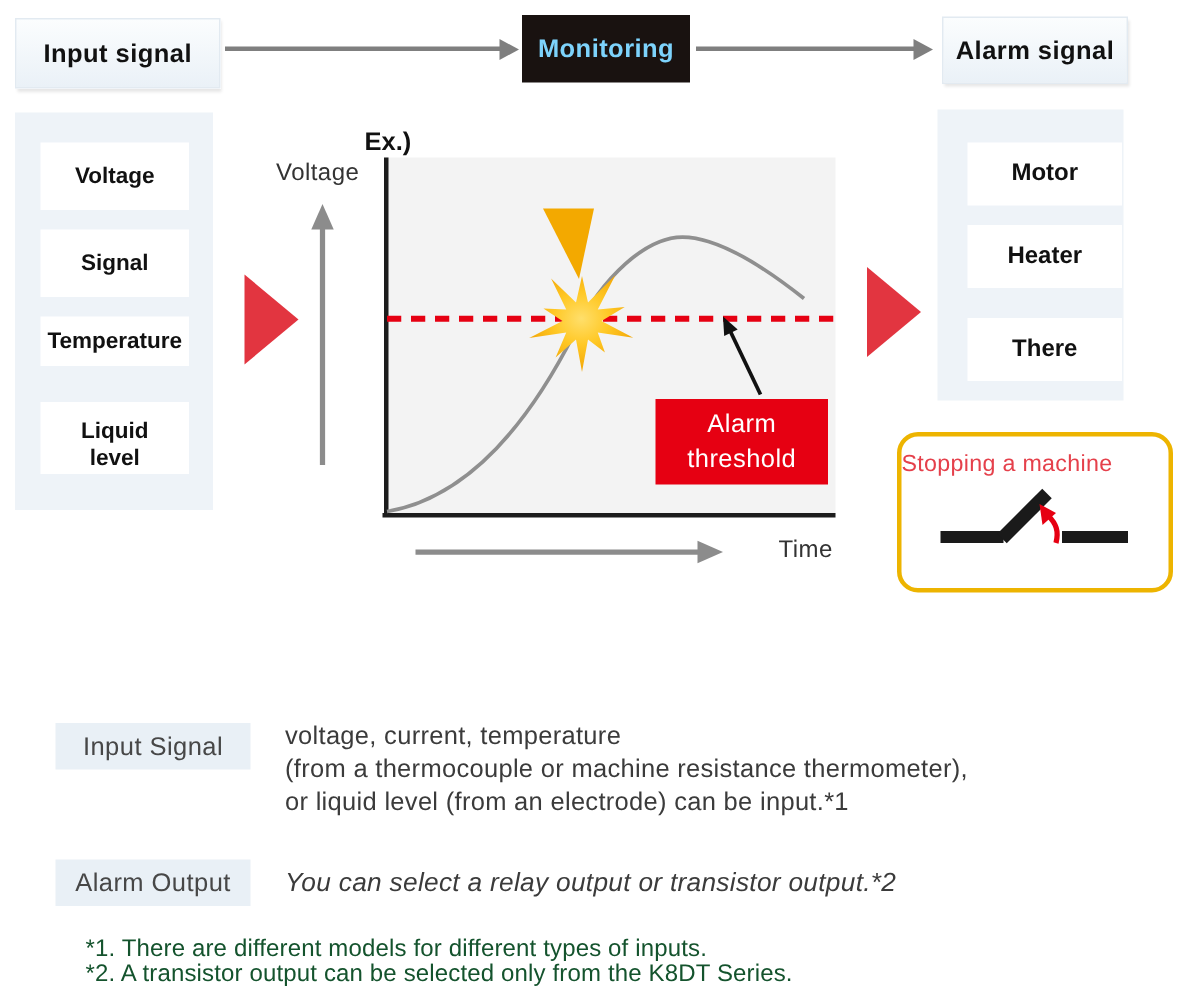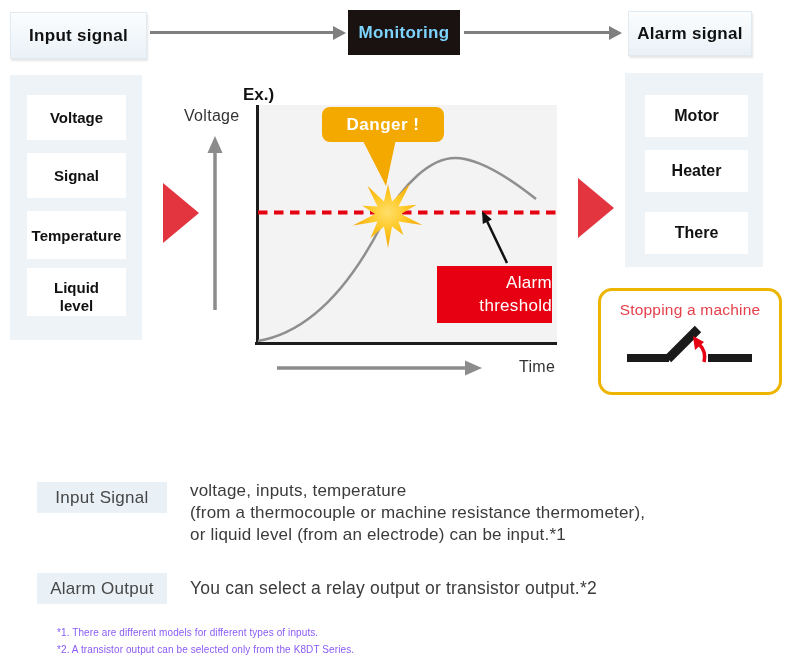--- a/index.html
+++ b/index.html
@@ -43,37 +43,37 @@
   .ex-label{position:absolute;font-weight:bold;font-size:17px;color:#111;}
   .axis-label{position:absolute;font-size:16px;color:#333;letter-spacing:0.3px;}
   .danger-bubble{
     position:absolute;left:322px;top:107px;width:122px;height:35px;border-radius:8px;
     background:#f3a900;color:#fff;font-weight:bold;font-size:17px;letter-spacing:0.5px;
     display:flex;align-items:center;justify-content:center;
   }
   .alarm-threshold{
     position:absolute;left:437px;top:266px;width:115px;height:57px;background:#e60012;
     color:#fff;font-size:17px;line-height:1.35;letter-spacing:0.3px;
-    display:flex;flex-direction:column;align-items:flex-end;justify-content:center;text-align:center;
+    display:flex;flex-direction:column;align-items:center;justify-content:center;text-align:center;
   }
   
   .stop-note{
     position:absolute;left:598px;top:288px;width:184px;height:107px;box-sizing:border-box;
-    background:#fff;border:3px solid #edb400;border-radius:14px;text-align:center;
+    background:#fff;border:3px solid #edb400;border-radius:14px;
   }
   .stop-note .line{color:#e5404b;font-size:15.5px;line-height:20px;letter-spacing:0.2px;}
   .stop-note .lines{padding-top:9px;}
   .stop-note svg{display:block;margin:1px auto 0 auto;}
   
   .detail-label{
     position:absolute;width:130px;height:31px;background:#e9f0f6;color:#474747;
     font-size:17px;letter-spacing:0.3px;display:flex;align-items:center;justify-content:center;
   }
   .detail-text{position:absolute;color:#3b3b3b;font-size:17px;line-height:22px;letter-spacing:0.2px;}
-  .footnotes{position:absolute;left:57px;top:625px;color:#8b5cf6;font-size:10px;line-height:16.5px;letter-spacing:0.1px;}
+  .footnotes{position:absolute;left:57px;top:625px;color:#14532d;font-size:16px;line-height:16.5px;letter-spacing:0.1px;}
 </style>
 </head>
 <body>
 
 <div class="page">
 
   <div class="flow-box light" style="left:10px;top:12px;width:135px;height:45px;">
     <span>Input signal</span>
   </div>
   <div class="arrow-line" style="left:150px;top:31px;width:186px;"></div>
@@ -87,29 +87,29 @@
     <span>Alarm signal</span>
   </div>
 
   <div class="panel" style="left:10px;top:75px;width:132px;height:265px;">
     <div class="panel-item small" style="left:17px;top:20px;width:99px;height:45px;">
       <span>Voltage</span>
     </div>
     <div class="panel-item small" style="left:17px;top:78px;width:99px;height:45px;">
       <span>Signal</span>
     </div>
-    <div class="panel-item small" style="left:17px;top:136px;width:99px;height:48px;justify-content:center;">
+    <div class="panel-item small" style="left:17px;top:136px;width:99px;height:33px;justify-content:center;">
       <span>Temperature</span>
     </div>
     <div class="panel-item small" style="left:17px;top:193px;width:99px;height:48px;align-items:flex-end;">
       <span class="wrap-narrow">Liquid level</span>
     </div>
   </div>
 
-  <div class="panel" style="left:625px;top:73px;width:138px;height:194px;">
+  <div class="panel" style="left:625px;top:73px;width:124px;height:194px;">
     <div class="panel-item big" style="left:20px;top:22px;width:103px;height:42px;">
       <span>Motor</span>
     </div>
     <div class="panel-item big" style="left:20px;top:77px;width:103px;height:42px;text-align:center;">
       <span>Heater</span>
     </div>
     <div class="panel-item big" style="left:20px;top:139px;width:103px;height:42px;">
       <span>There</span>
     </div>
   </div>
@@ -145,23 +145,20 @@
     <line x1="507" y1="263" x2="486" y2="219" stroke="#111" stroke-width="2.5"></line>
     <polygon points="482,211 491.8,219.6 482.8,224" fill="#111"></polygon>
 
     <line x1="277" y1="368" x2="468" y2="368" stroke="#8c8c8c" stroke-width="3.5"></line>
     <polygon points="482,368 465,360.5 465,375.5" fill="#8c8c8c"></polygon>
   </svg>
 
   <div class="ex-label" style="left:199px;top:85px;margin-left:44px;">Ex.)</div>
   <div class="axis-label" style="left:184px;top:107px;">Voltage</div>
   <div class="axis-label" style="left:519px;top:358px;">Time</div>
-  <div class="danger-bubble">
-    <span>Danger !</span>
-  </div>
   <div class="alarm-threshold">
     <span>Alarm</span>
     <span>threshold</span>
   </div>
 
   <div class="stop-note">
     <div class="lines">
       <div class="line">Stopping a machine</div>
     </div>
     <svg width="132" height="48" viewBox="0 0 132 48">
@@ -170,28 +167,28 @@
       <line x1="44" y1="38" x2="74" y2="8" stroke="#1a1a1a" stroke-width="9"></line>
       <path d="M 80 41 C 82 33 80 28 75 23" fill="none" stroke="#e60012" stroke-width="3.5"></path>
       <polygon points="69,15 80,21 71,29" fill="#e60012"></polygon>
     </svg>
   </div>
 
   <div class="detail-label" style="left:37px;top:482px;">
     <span>Input Signal</span>
   </div>
   <div class="detail-text" style="left:190px;top:480px;">
-    <div>voltage, inputs, temperature</div>
+    <div>voltage, current, temperature</div>
     <div>(from a thermocouple or machine resistance thermometer),</div>
     <div>or liquid level (from an electrode) can be input.*1</div>
   </div>
 
   <div class="detail-label" style="left:37px;top:573px;">
     <span>Alarm Output</span>
   </div>
-  <div class="detail-text" style="left:190px;top:577px;font-size:17.5px;">You can select a relay output or transistor output.*2</div>
+  <div class="detail-text" style="left:190px;top:577px;font-size:17.5px;font-style:italic;">You can select a relay output or transistor output.*2</div>
 
   <div class="footnotes">
     <div>*1. There are different models for different types of inputs.</div>
     <div>*2. A transistor output can be selected only from the K8DT Series.</div>
   </div>
 
 </div>
 
 </body></html>

